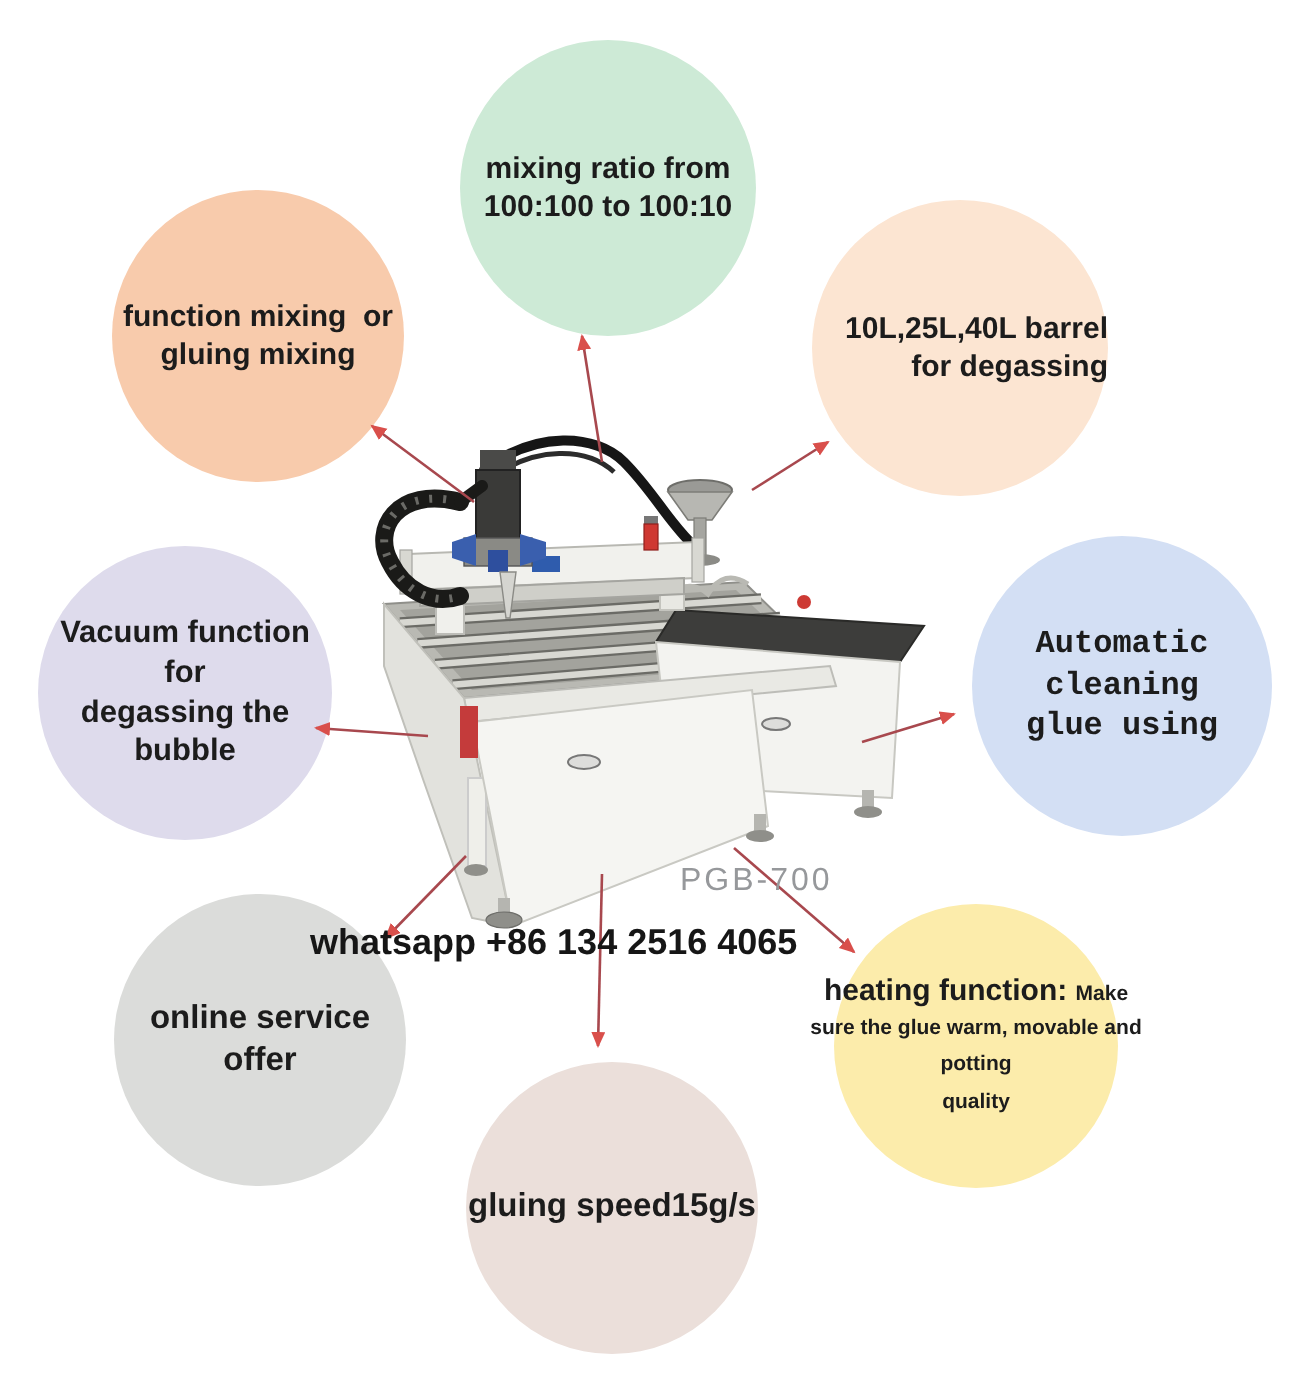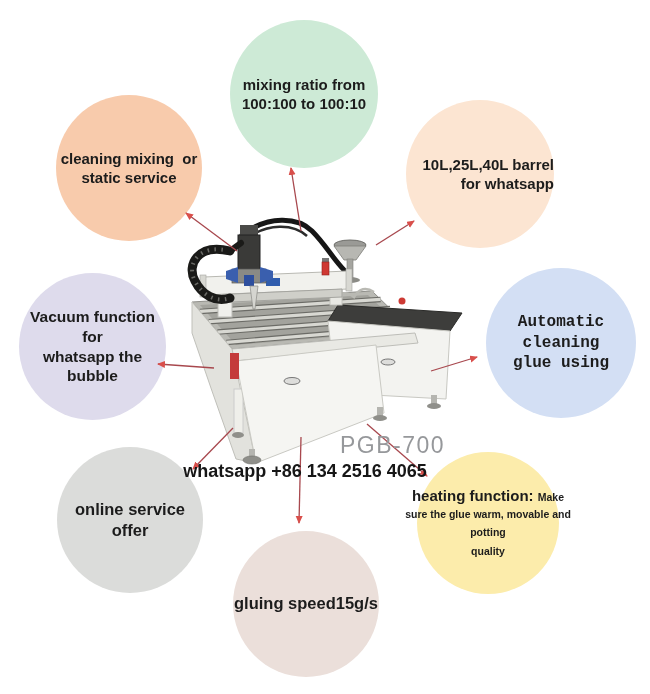--- a/index.html
+++ b/index.html
@@ -19,52 +19,52 @@
   #c-vacuum{left:19px;top:273px;width:147px;height:147px;font-size:15.5px;justify-content:center;}
   #c-cleaning{left:486px;top:268px;width:150px;height:150px;font-size:16px;}
   #c-service{left:57px;top:447px;width:146px;height:146px;font-size:16.5px;}
   #c-heating{left:417px;top:452px;width:142px;height:142px;font-size:15px;overflow:visible;}
   #c-speed{left:233px;top:531px;width:146px;height:146px;font-size:16.5px;justify-content:center;}
   #c-heating .heat-title{font-size:15px;white-space:nowrap;}
   #c-heating .heat-note{font-size:10.5px;}
   #c-heating .heat-line{font-size:10.5px;line-height:1.75;white-space:nowrap;}
   #model-label{
     position:absolute;left:340px;top:432px;width:120px;
-    font-size:23px;color:#96989b;letter-spacing:1.5px;font-weight:normal;
+    font-size:16px;color:#96989b;letter-spacing:1.5px;font-weight:normal;
   }
   #whatsapp-label{
-    position:absolute;left:155px;top:461px;width:300px;text-align:center;
+    position:absolute;left:155px;top:461px;width:300px;text-align:left;
     font-size:18px;font-weight:bold;color:#161616;
   }
   .overlay{position:absolute;left:0;top:0;pointer-events:none;}
   #machine-svg{position:absolute;left:180px;top:213px;}
 </style>
 </head>
 <body>
 
 <div id="canvas">
 
   <div class="circle" id="c-mixing-ratio" style="background-color: rgb(205, 234, 214);">
     <div class="line">mixing ratio from</div>
     <div class="line">100:100 to 100:10</div>
   </div>
 
   <div class="circle" id="c-mixing-mode" style="background-color: rgb(248, 203, 172);">
-    <div class="line">cleaning mixing  or</div>
-    <div class="line">static service</div>
+    <div class="line">function mixing  or</div>
+    <div class="line">gluing mixing</div>
   </div>
 
   <div class="circle" id="c-barrel" style="background-color: rgb(252, 229, 210); align-items: flex-end;">
     <div class="line">10L,25L,40L barrel</div>
-    <div class="line">for whatsapp</div>
+    <div class="line">for degassing</div>
   </div>
 
   <div class="circle" id="c-vacuum" style="background-color: rgb(222, 219, 236);">
     <div class="line">Vacuum function for</div>
-    <div class="line">whatsapp the</div>
+    <div class="line">degassing the</div>
     <div class="line">bubble</div>
   </div>
 
   <div class="circle" id="c-cleaning" style="background-color: rgb(211, 223, 244); font-family: Liberation Mono, monospace;">
     <div class="line">Automatic  cleaning</div>
     <div class="line">glue using</div>
   </div>
 
   <div class="circle" id="c-service" style="background-color: rgb(219, 220, 218);">
     <div class="line">online service offer</div>

